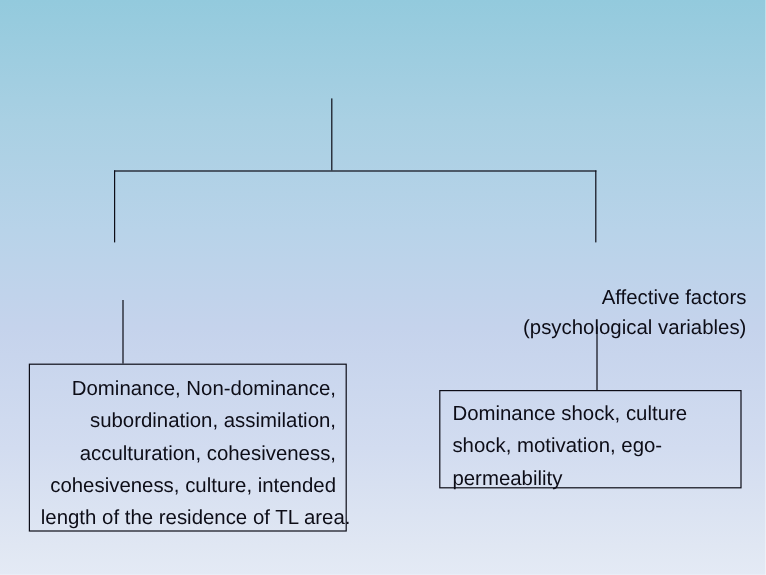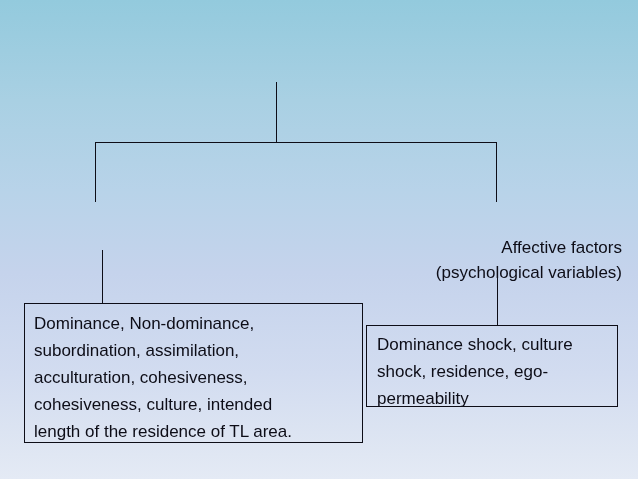--- a/index.html
+++ b/index.html
@@ -87,23 +87,24 @@
     background: transparent;
     color: #0d0d17;
     font-family: "Liberation Sans", sans-serif;
     font-size: 17px;
     line-height: 27px;
   }
 
   #box-social {
     left: 24px;
     top: 303px;
-    width: 339px;
+    width: 265px;
     height: 140px;
     padding: 6px 8px 0 9px;
+    text-align: right;
   }
 
   #box-affective {
     left: 366px;
     top: 325px;
     width: 252px;
     height: 82px;
     padding: 5px 8px 0 10px;
   }
 
@@ -136,17 +137,17 @@
   <div class="text-box" id="box-social">
     <span class="box-line">Dominance, Non-dominance,</span>
     <span class="box-line">subordination, assimilation,</span>
     <span class="box-line">acculturation, cohesiveness,</span>
     <span class="box-line">cohesiveness, culture, intended</span>
     <span class="box-line">length of the residence of TL area.</span>
   </div>
 
   <div class="text-box" id="box-affective">
     <span class="box-line">Dominance shock, culture</span>
-    <span class="box-line">shock, residence, ego-</span>
+    <span class="box-line">shock, motivation, ego-</span>
     <span class="box-line">permeability</span>
   </div>
 
 </div>
 
 </body></html>

